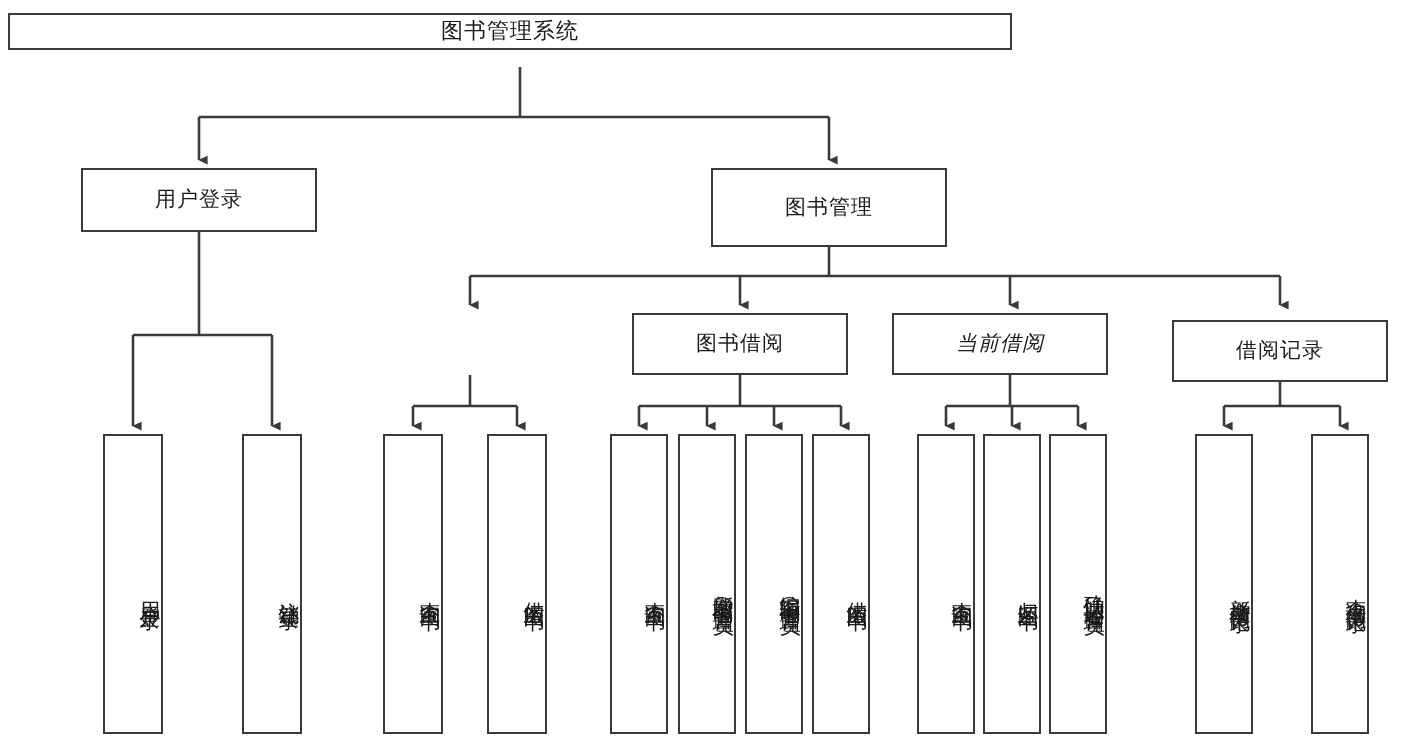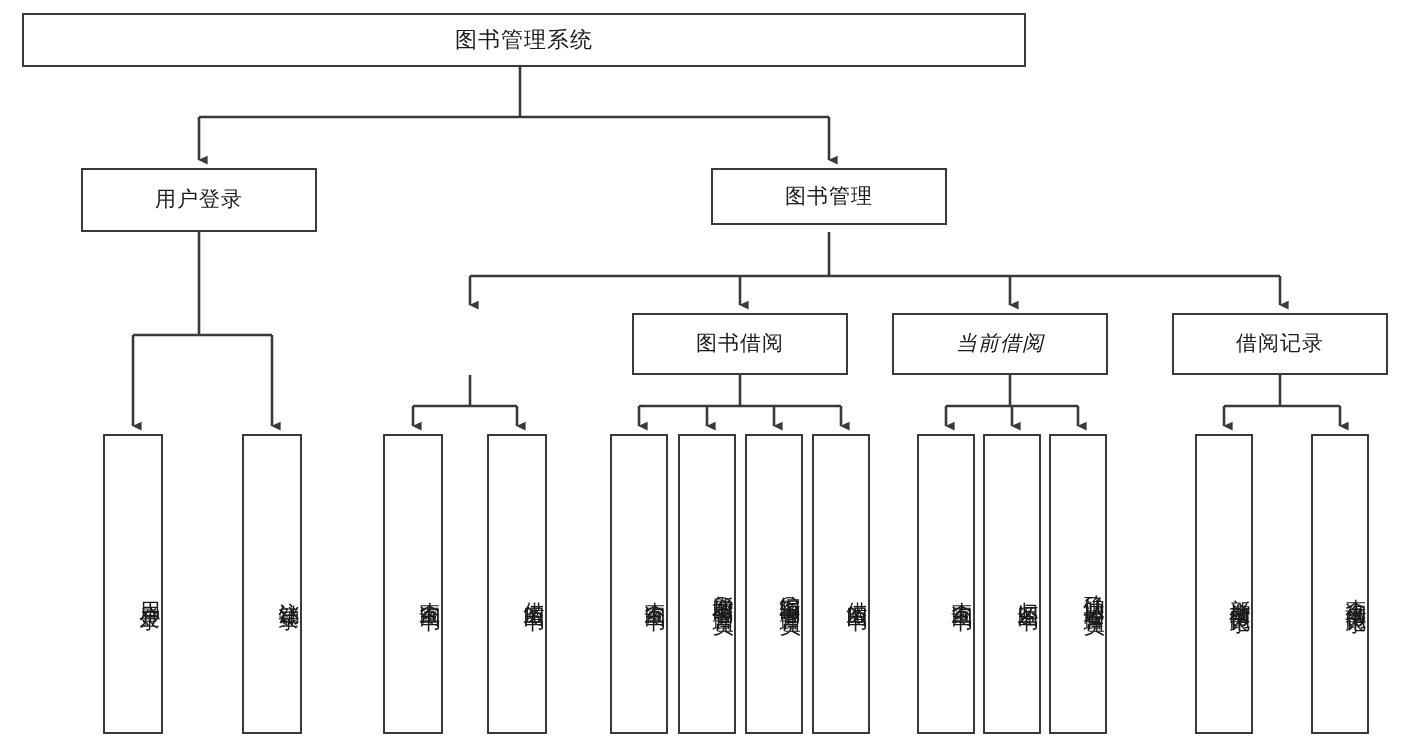--- a/index.html
+++ b/index.html
@@ -116,38 +116,38 @@
       <path d="M1012,406 L1012,426" marker-end="url(#arrow)"></path>
       <path d="M1078,406 L1078,426" marker-end="url(#arrow)"></path>
 
       <path d="M1280,375 L1280,406"></path>
       <path d="M1224,406 L1340,406"></path>
       <path d="M1224,406 L1224,426" marker-end="url(#arrow)"></path>
       <path d="M1340,406 L1340,426" marker-end="url(#arrow)"></path>
     </g>
   </svg>
 
-  <div class="node horiz root" style="left:22px; top:13px; width:1004px; height:54px;">
+  <div class="node horiz root" style="left:8px; top:13px; width:1004px; height:37px;">
     <span>图书管理系统</span>
   </div>
 
   <div class="node horiz" style="left:81px; top:168px; width:236px; height:64px;">
     <span>用户登录</span>
   </div>
-  <div class="node horiz" style="left:711px; top:168px; width:236px; height:57px;">
+  <div class="node horiz" style="left:711px; top:168px; width:236px; height:79px;">
     <span>图书管理</span>
   </div>
 
   <div class="node horiz" style="left:632px; top:313px; width:216px; height:62px;">
     <span>图书借阅</span>
   </div>
   <div class="node horiz" style="left:892px; top:313px; width:216px; height:62px;font-style:italic;">
     <span>当前借阅</span>
   </div>
-  <div class="node horiz" style="left:1172px; top:313px; width:216px; height:62px;">
+  <div class="node horiz" style="left:1172px; top:320px; width:216px; height:62px;">
     <span>借阅记录</span>
   </div>
 
   <div class="node vert" style="left:103px; top:434px; width:60px; height:300px;">
     <span>用户登录</span>
   </div>
   <div class="node vert" style="left:242px; top:434px; width:60px; height:300px;">
     <span>注销登录</span>
   </div>
 

